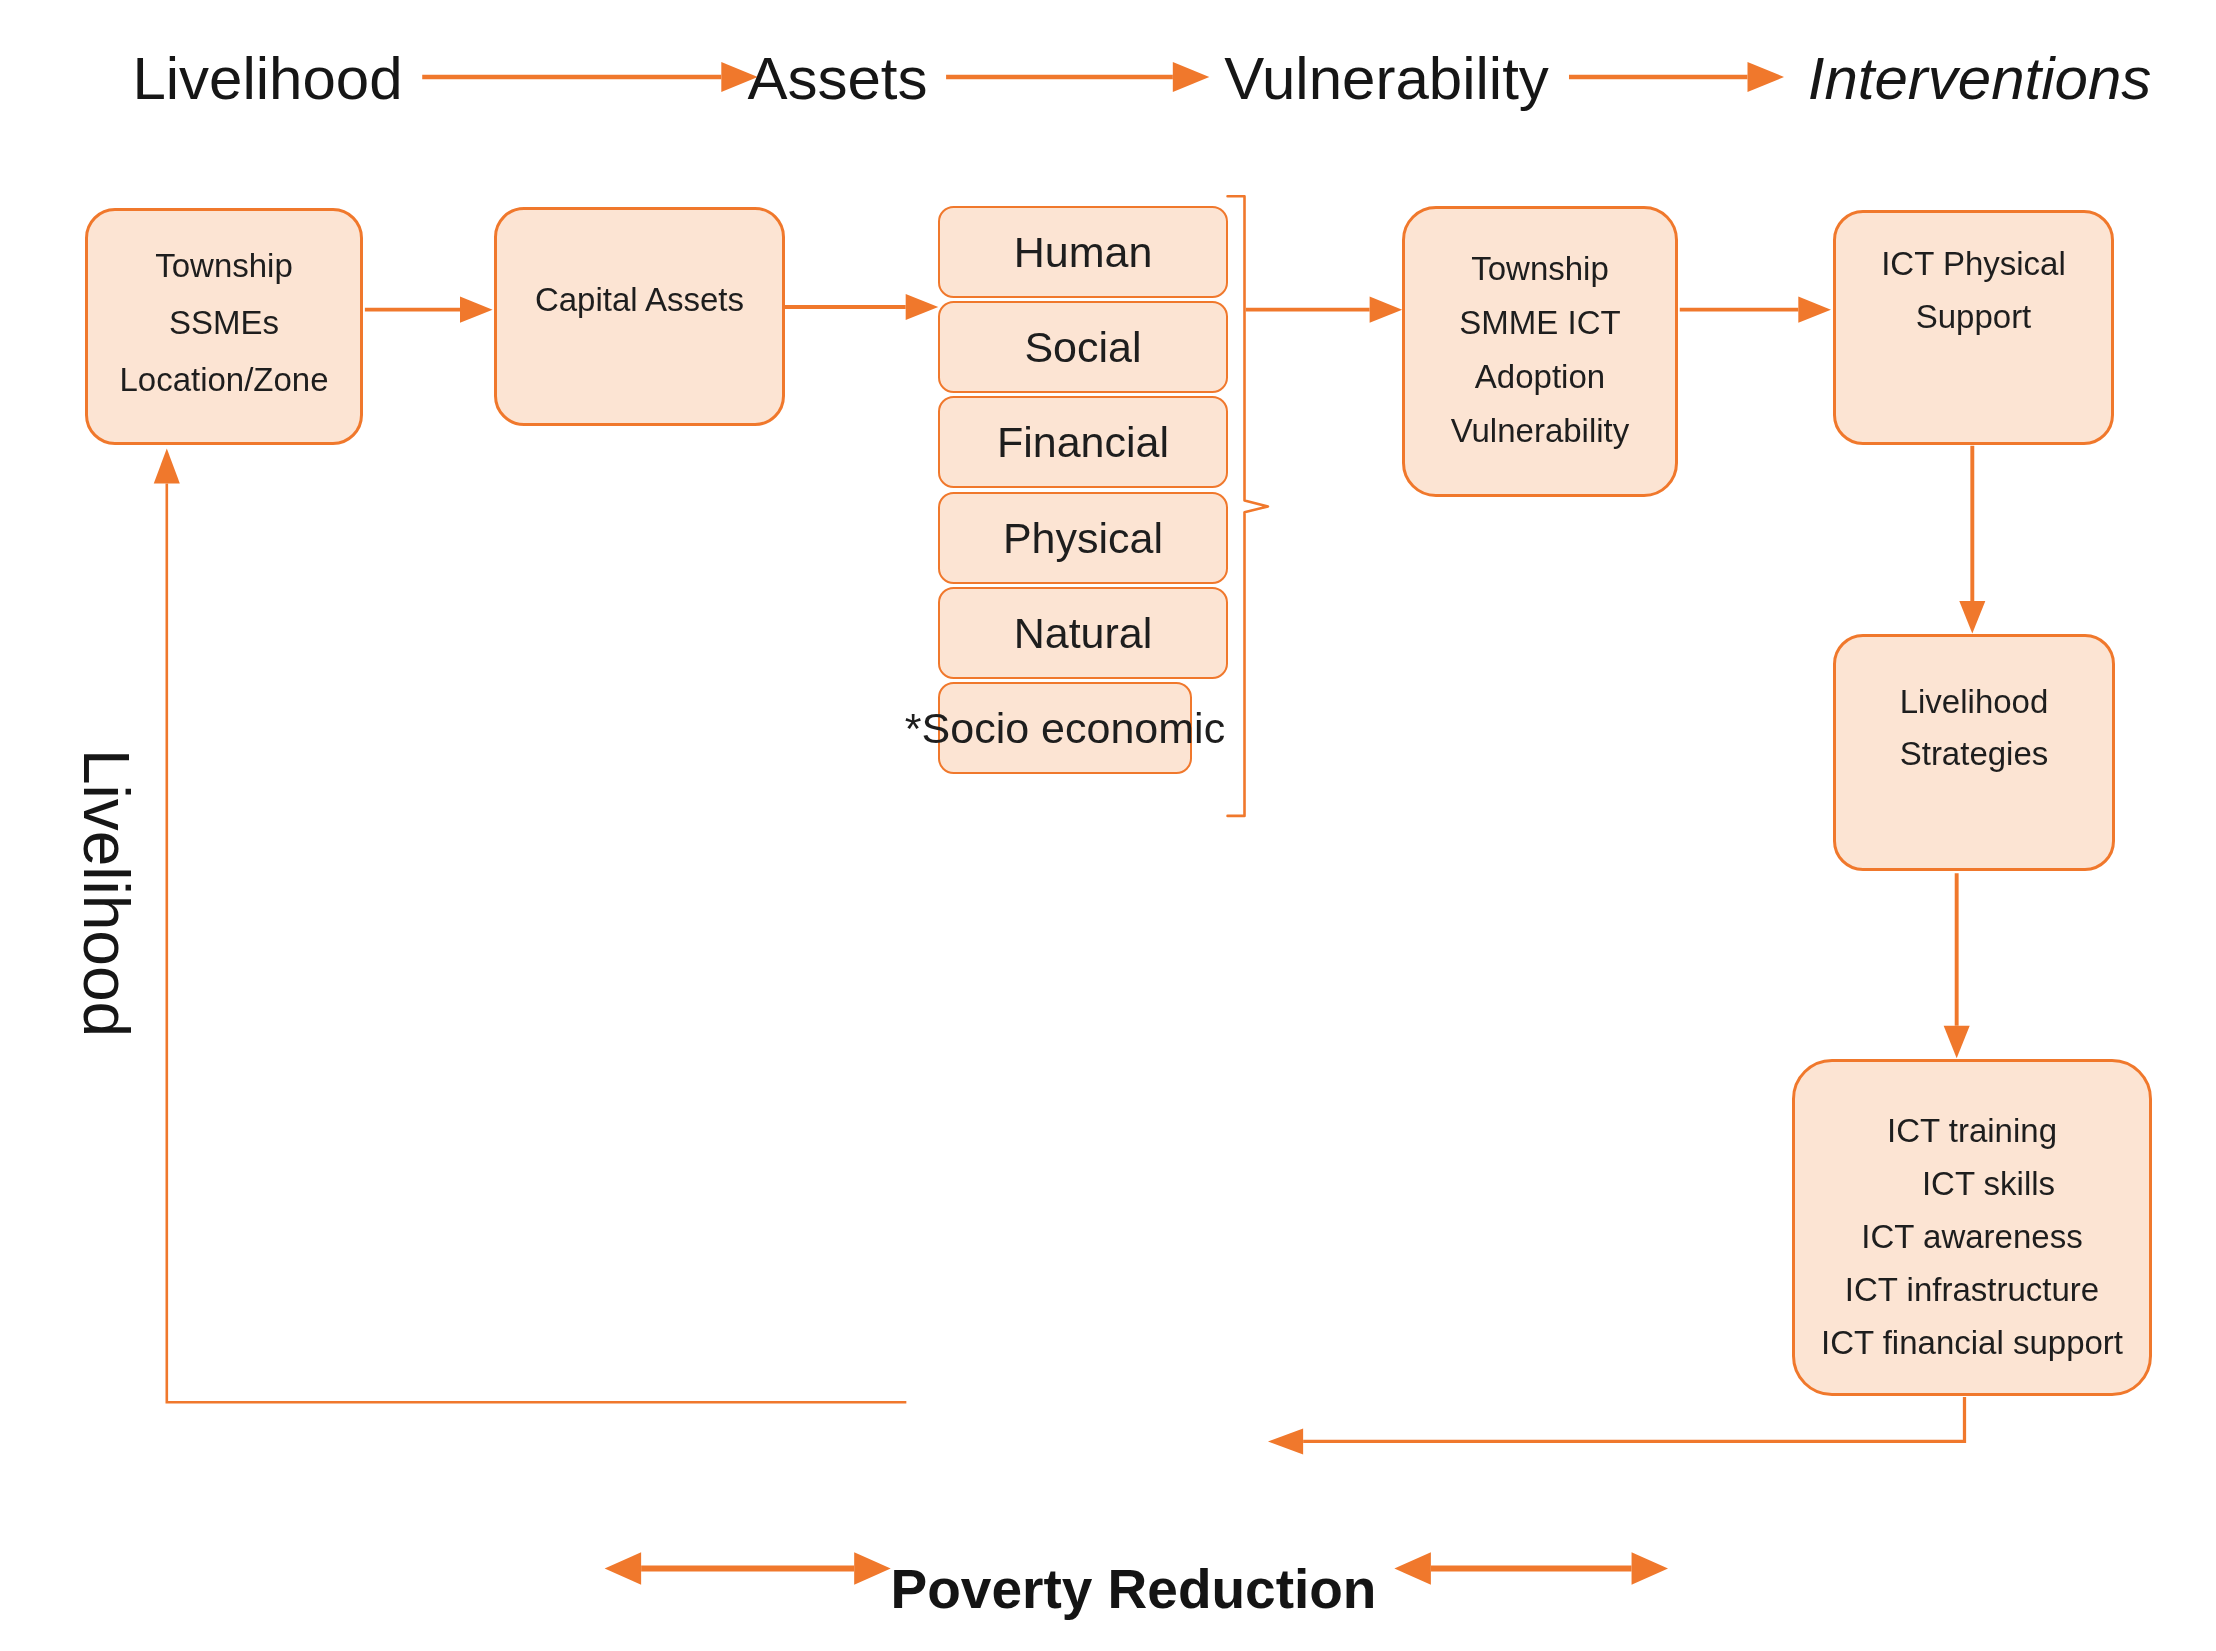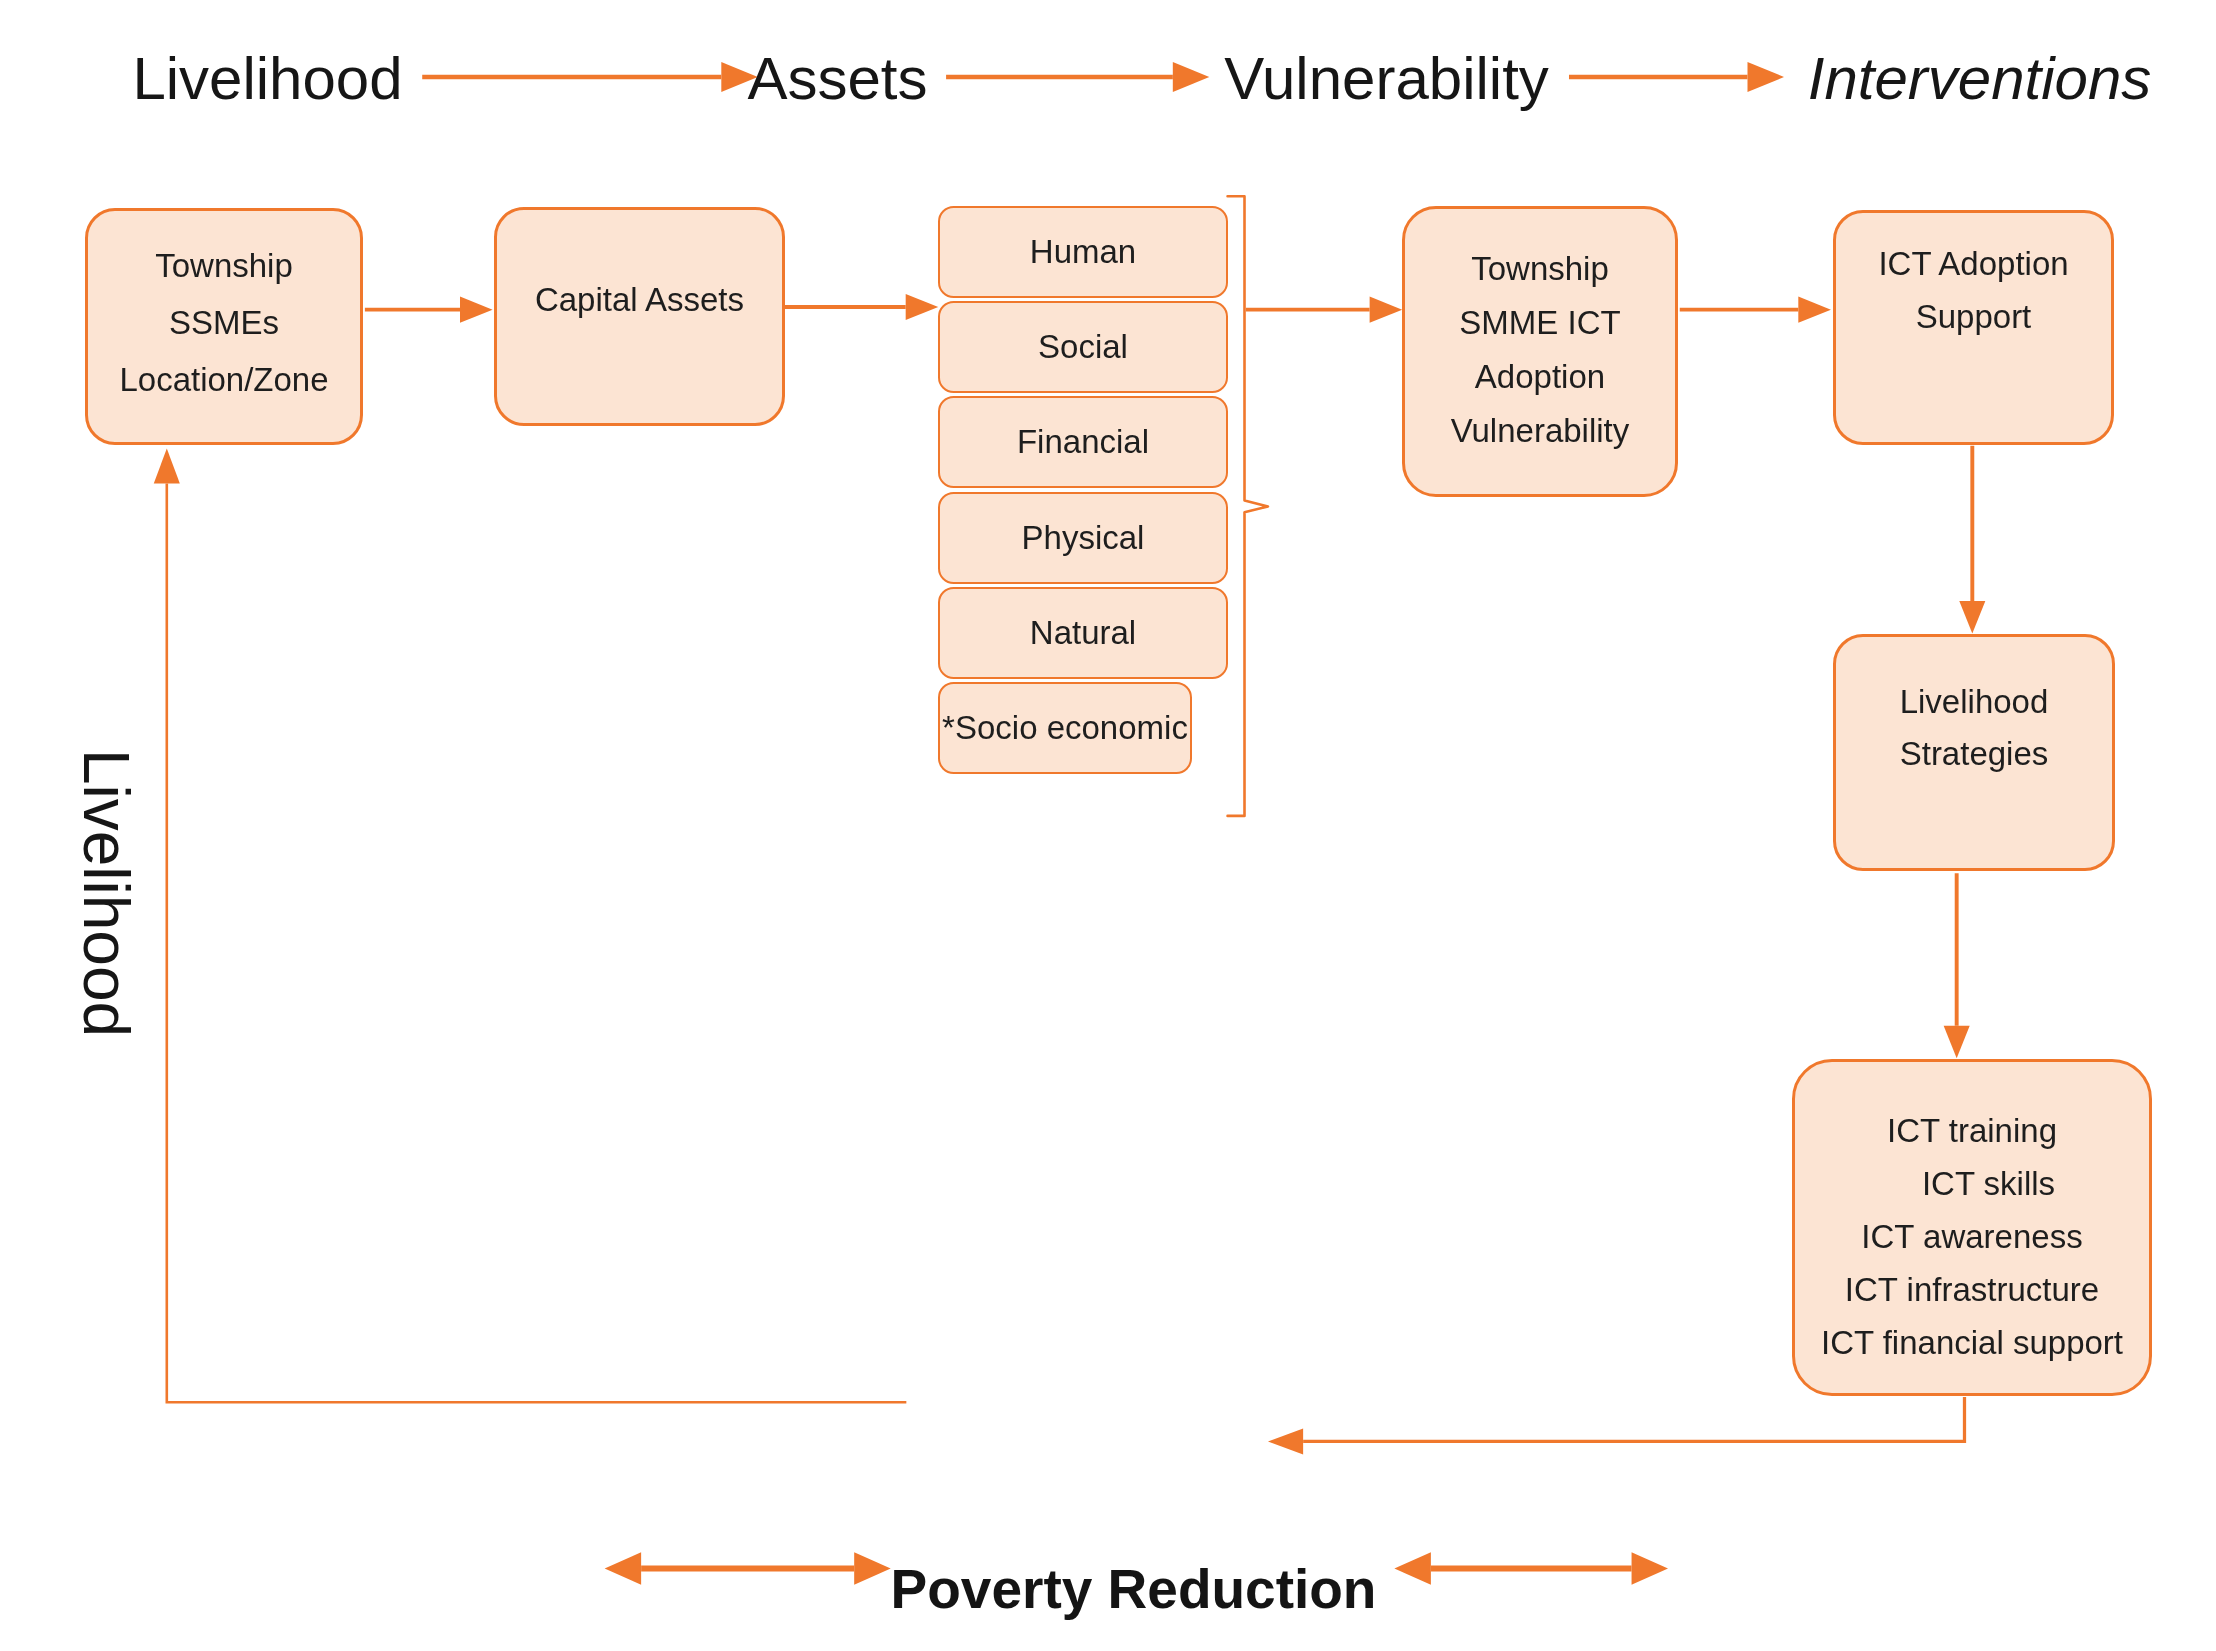--- a/index.html
+++ b/index.html
@@ -39,21 +39,21 @@
     color:var(--text);
   }
   .box .ln{line-height:55px;white-space:nowrap;}
   .stack-box{
     position:absolute;z-index:2;
     background:var(--box-fill);
     border:2.6px solid var(--accent);
     border-radius:15.6px;
     box-sizing:border-box;
     display:flex;align-items:center;justify-content:center;
-    font-size:33px;white-space:nowrap;
+    font-size:43px;white-space:nowrap;
   }
   .side-label{
     position:absolute;z-index:2;
     width:391px;height:78px;line-height:78px;
     text-align:center;font-size:64px;color:#161616;
     transform:rotate(90deg);
     white-space:nowrap;
   }
   .footer-label{
     position:absolute;z-index:2;
@@ -157,21 +157,21 @@
   <div class="stack-box" style="left:938px;top:682px;width:254px;height:92px;">*Socio economic</div>
 
   <div class="box" style="left:1402px;top:206px;width:276px;height:291px;padding-top:33px;border-radius:34px;">
     <div class="ln" style="line-height:54px;">Township</div>
     <div class="ln" style="line-height:54px;">SMME ICT</div>
     <div class="ln" style="line-height:54px;">Adoption</div>
     <div class="ln" style="line-height:54px;">Vulnerability</div>
   </div>
 
   <div class="box" style="left:1833px;top:210px;width:281px;height:235px;padding-top:23.5px;">
-    <div class="ln" style="line-height:53px;">ICT Adoption</div>
+    <div class="ln" style="line-height:53px;">ICT Physical</div>
     <div class="ln" style="line-height:53px;">Support</div>
   </div>
 
   <div class="box" style="left:1833px;top:634px;width:282px;height:237px;padding-top:39px;">
     <div class="ln" style="line-height:52px;">Livelihood</div>
     <div class="ln" style="line-height:52px;">Strategies</div>
   </div>
 
   <div class="box" style="left:1792px;top:1059px;width:360px;height:337px;padding-top:42px;border-radius:40px;">
     <div class="ln" style="line-height:53px;">ICT training</div>

